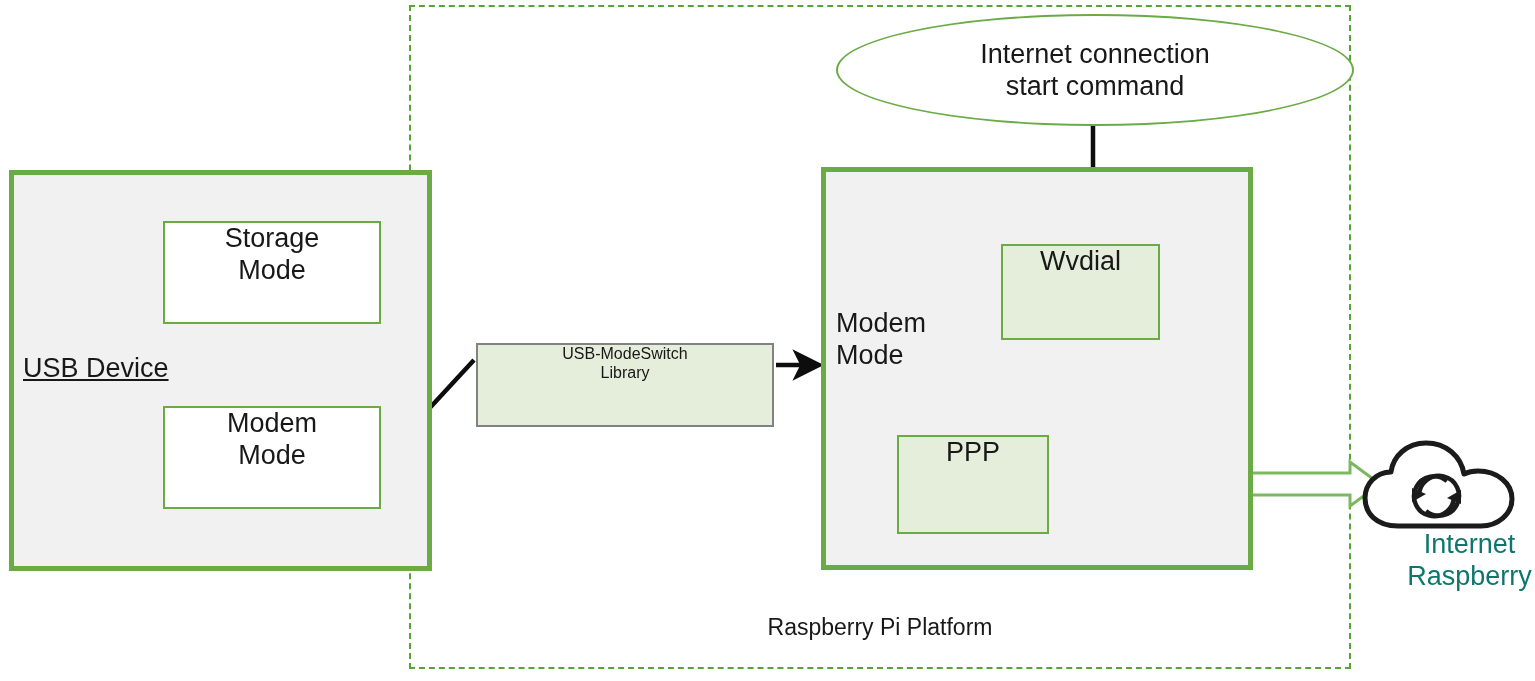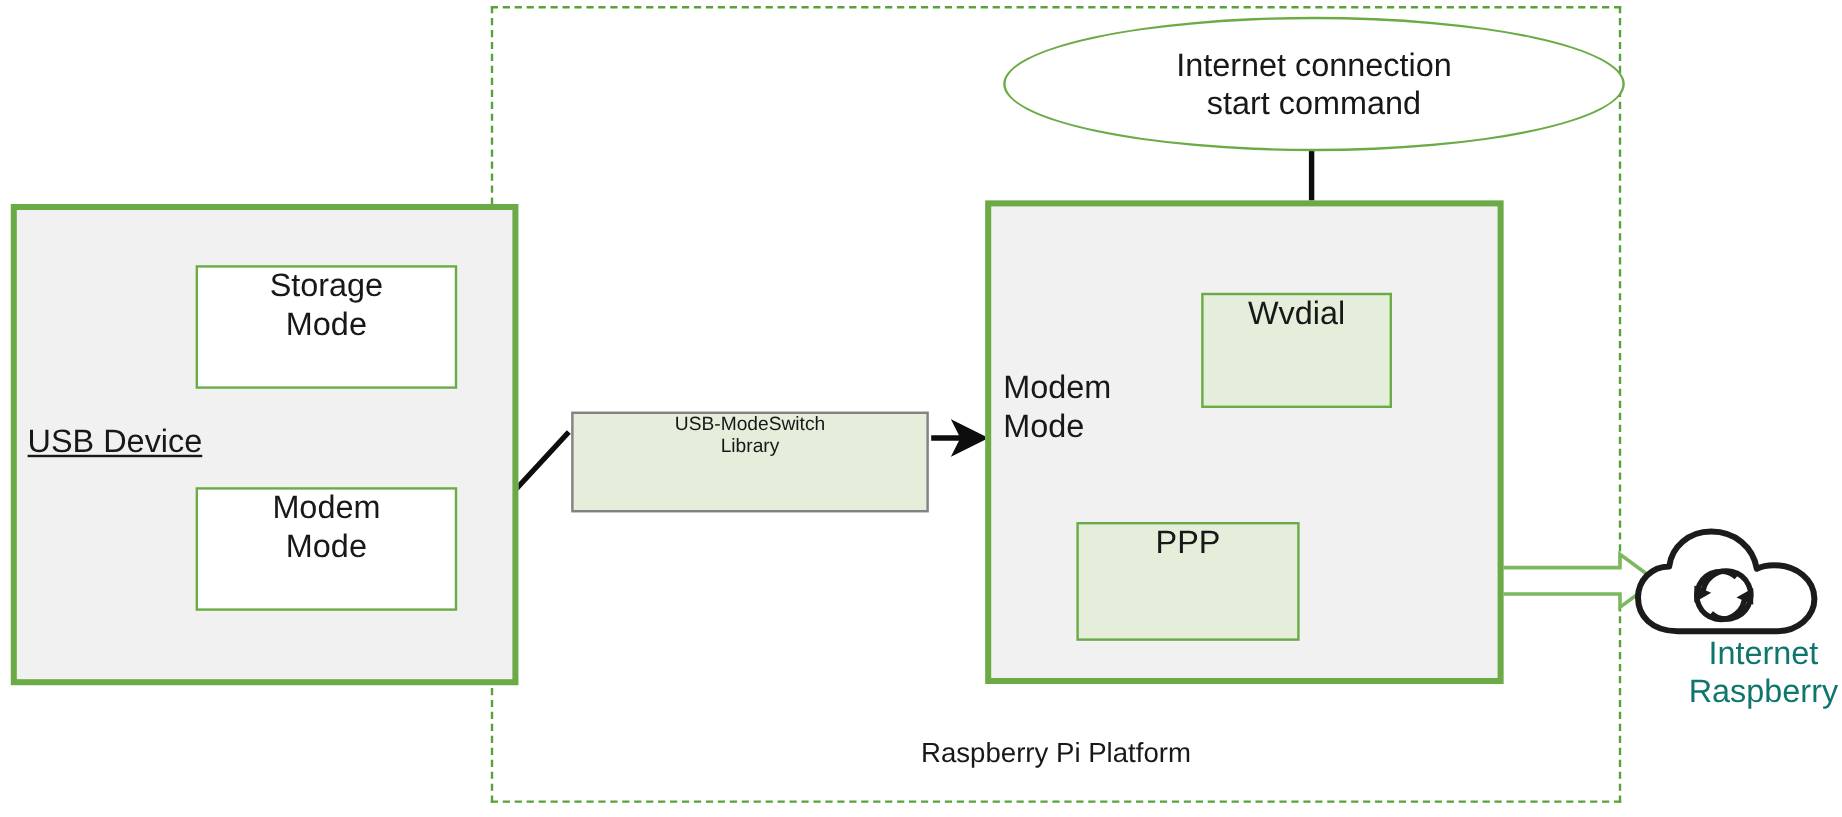--- a/index.html
+++ b/index.html
@@ -129,21 +129,21 @@
   }
   #wvdial-box {
     left: 1001px;
     top: 244px;
     width: 159px;
     height: 96px;
   }
   #ppp-box {
     left: 897px;
     top: 435px;
-    width: 186px;
+    width: 152px;
     height: 99px;
   }
 
   
   #start-command-ellipse {
     position: absolute;
     left: 836px;
     top: 14px;
     width: 518px;
     height: 112px;

